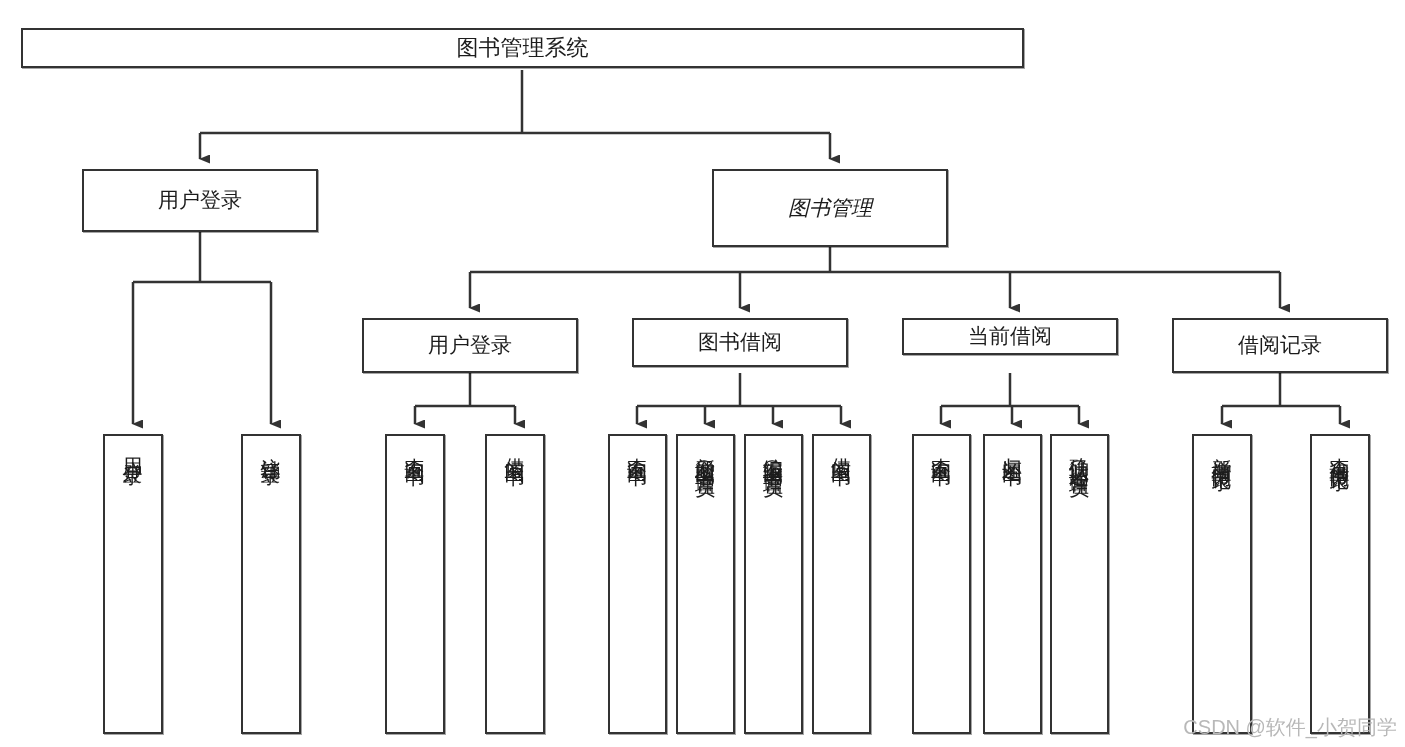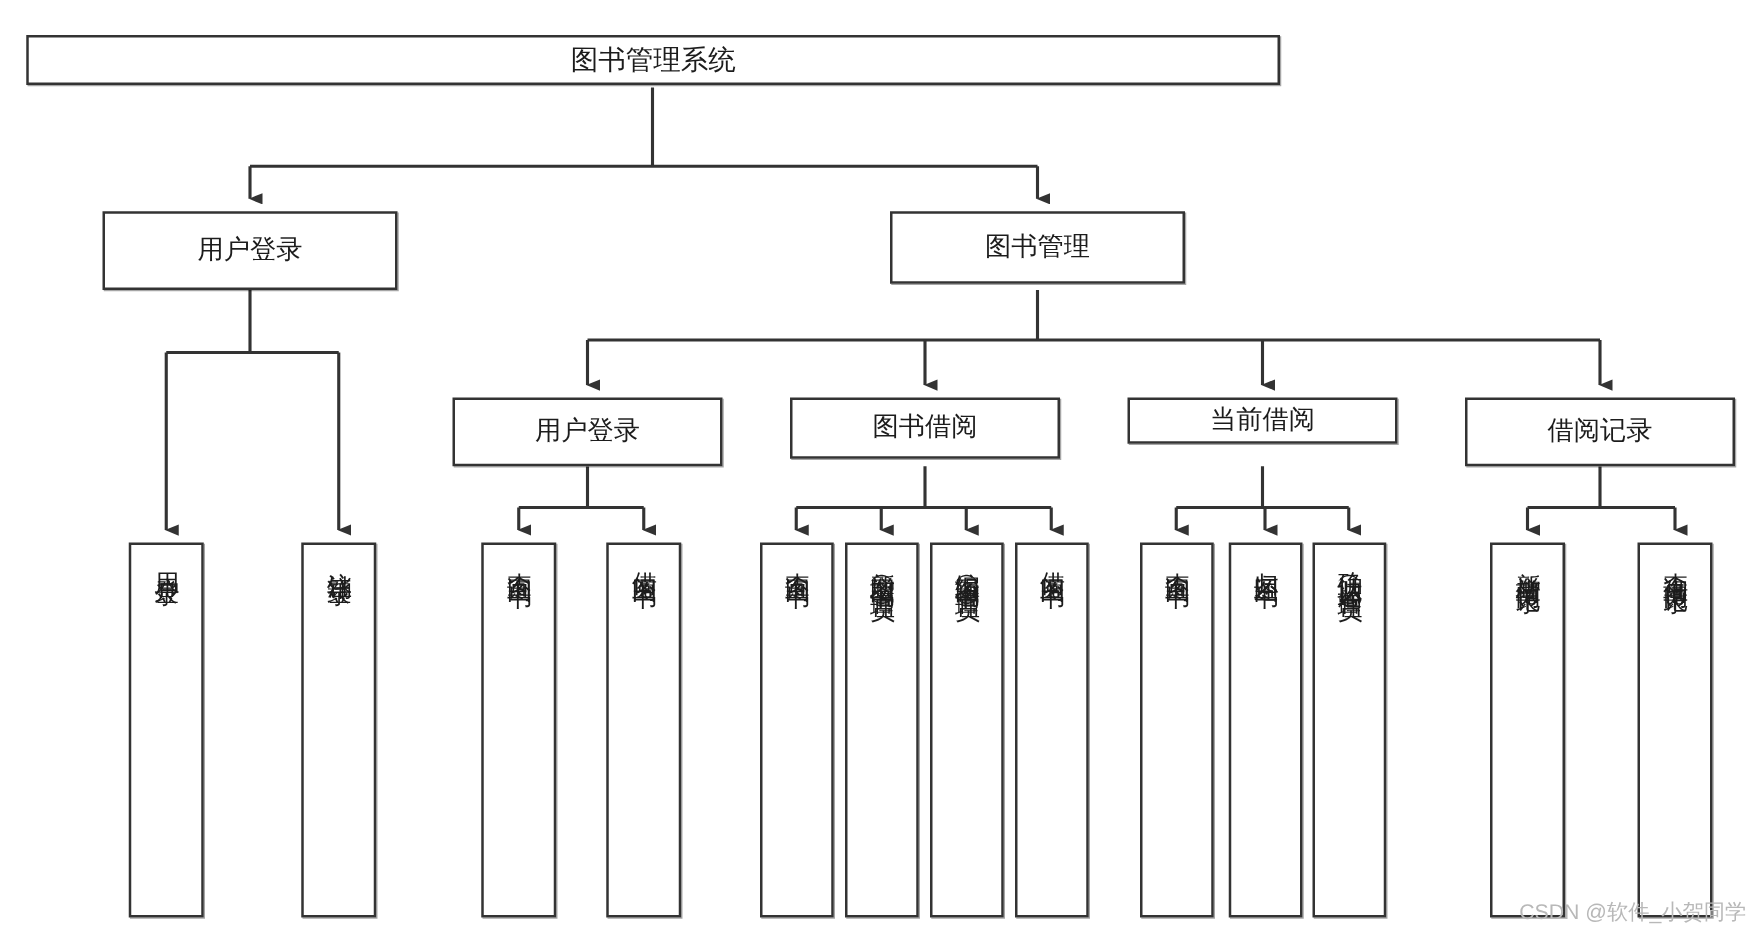--- a/index.html
+++ b/index.html
@@ -58,21 +58,21 @@
     writing-mode: vertical-rl;
     text-orientation: upright;
     font-size: 20px;
     letter-spacing: 3px;
     line-height: 1;
   }
   .watermark {
     position: absolute;
     right: 8px;
     bottom: 6px;
-    font-size: 17px;
+    font-size: 20px;
     color: #b8b8b8;
     z-index: 5;
     white-space: nowrap;
     font-family: "Liberation Sans", "DejaVu Sans", sans-serif;
   }
 </style>
 </head>
 <body>
 
 <div id="diagram-root">
@@ -127,21 +127,21 @@
     </g>
   </svg>
 
   <div class="node root horizontal" style="left:21px; top:14px; width:1003px; height:40px;margin-top:14px;">
     <span class="node-label">图书管理系统</span>
   </div>
 
   <div class="node horizontal" style="left:82px; top:169px; width:236px; height:63px;">
     <span class="node-label">用户登录</span>
   </div>
-  <div class="node horizontal" style="left:712px; top:169px; width:236px; height:58px;">
+  <div class="node horizontal" style="left:712px; top:169px; width:236px; height:78px;font-style:italic;">
     <span class="node-label">图书管理</span>
   </div>
 
   <div class="node horizontal" style="left:362px; top:318px; width:216px; height:55px;">
     <span class="node-label">用户登录</span>
   </div>
   <div class="node horizontal" style="left:632px; top:318px; width:216px; height:49px;">
     <span class="node-label">图书借阅</span>
   </div>
   <div class="node horizontal" style="left:902px; top:318px; width:216px; height:37px;">

